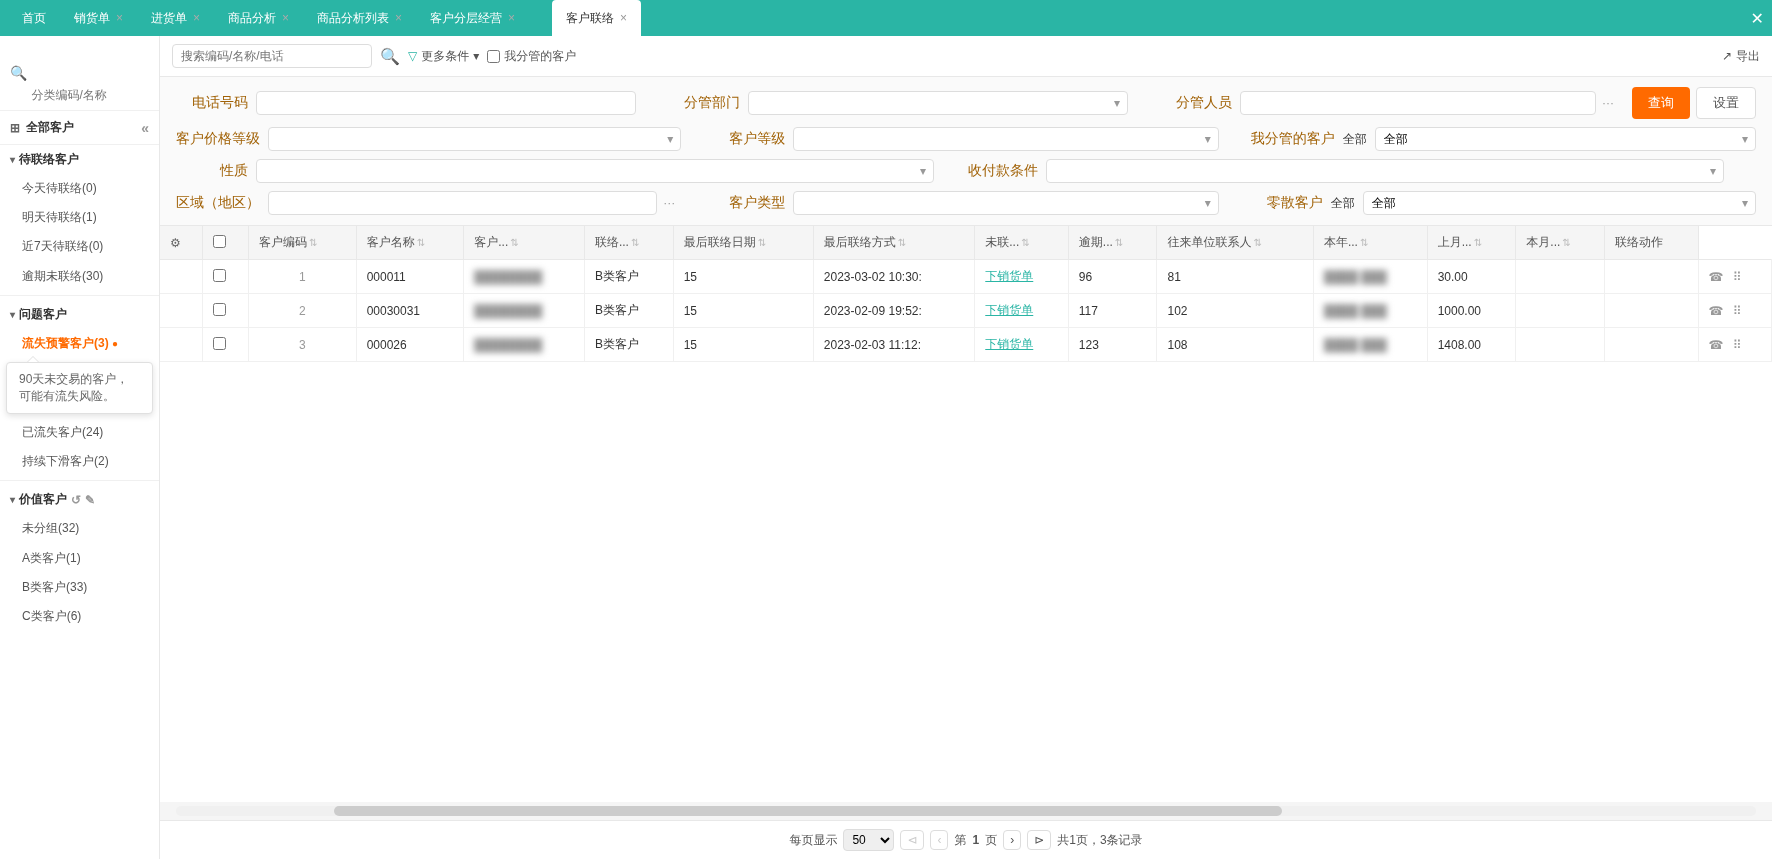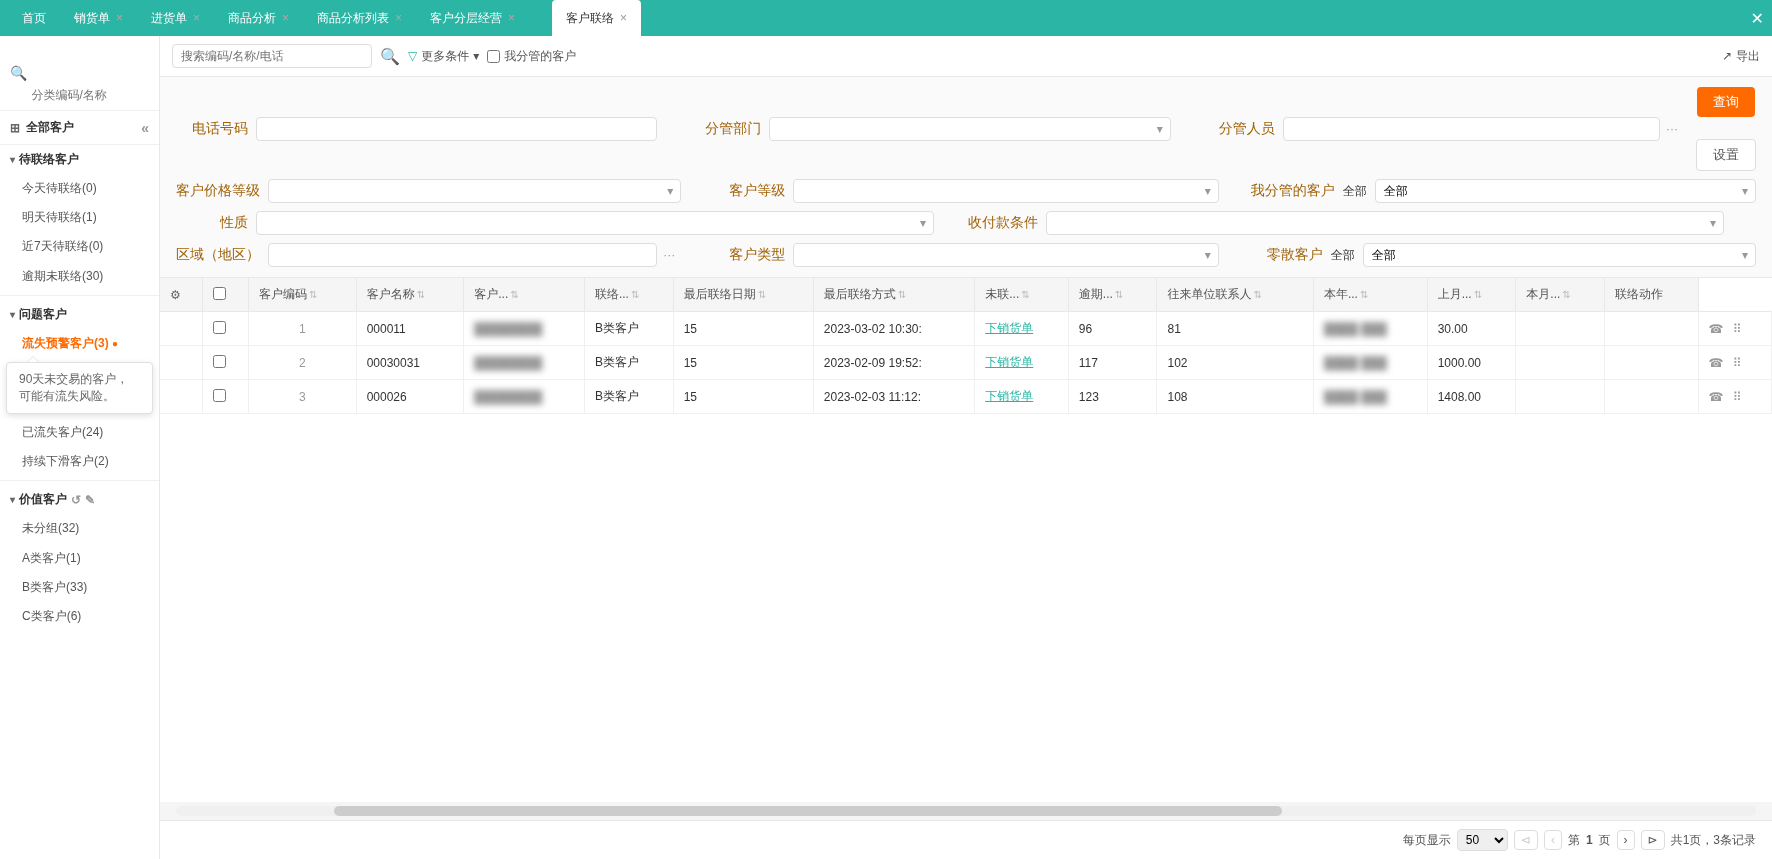--- a/index.html
+++ b/index.html
@@ -306,25 +306,24 @@
       background: #fff;
       color: #555;
       border: 1px solid #ddd;
       border-radius: 4px;
       padding: 6px 16px;
       cursor: pointer;
       font-size: 13px;
     }
     .filter-actions {
       display: flex;
-      flex-direction: column;
-      gap: 22px;
+      flex-direction: row;
+      gap: 6px;
       padding-left: 12px;
       align-self: flex-start;
-      align-items: center;
     }
 
     
     .table-container {
       flex: 1;
       overflow: auto;
       background: #fff;
     }
     table {
       width: 100%;
@@ -365,21 +364,21 @@
       filter: blur(3px);
       color: #999;
     }
     .row-num { color: #999; text-align: center; }
     .settings-icon { cursor: pointer; color: #666; }
 
     
     .pagination-bar {
       display: flex;
       align-items: center;
-      justify-content: flex-end;
+      justify-content: center;
       padding: 8px 16px;
       border-top: 1px solid #e8e8e8;
       background: #fff;
       gap: 6px;
     }
     .pagination-bar span { color: #555; font-size: 12px; }
     .page-size-select {
       border: 1px solid #ddd;
       border-radius: 4px;
       padding: 2px 4px;

